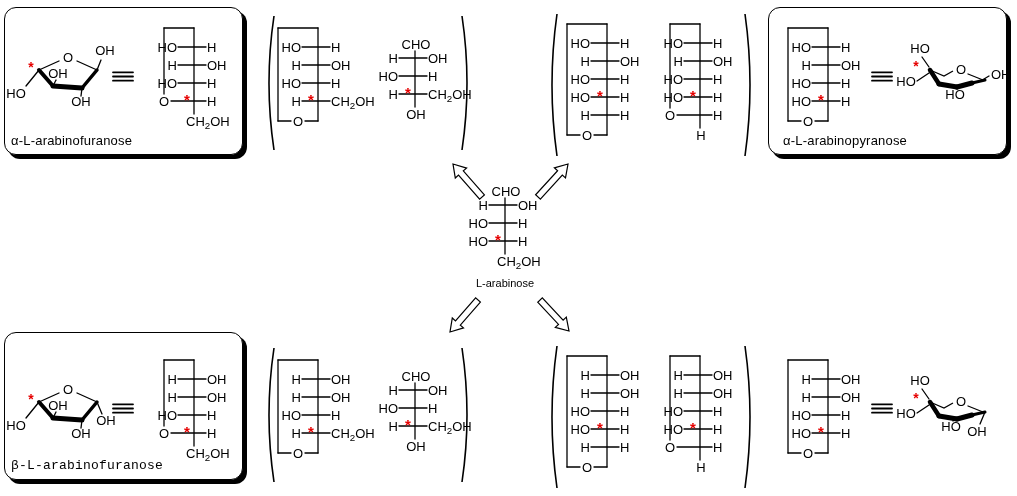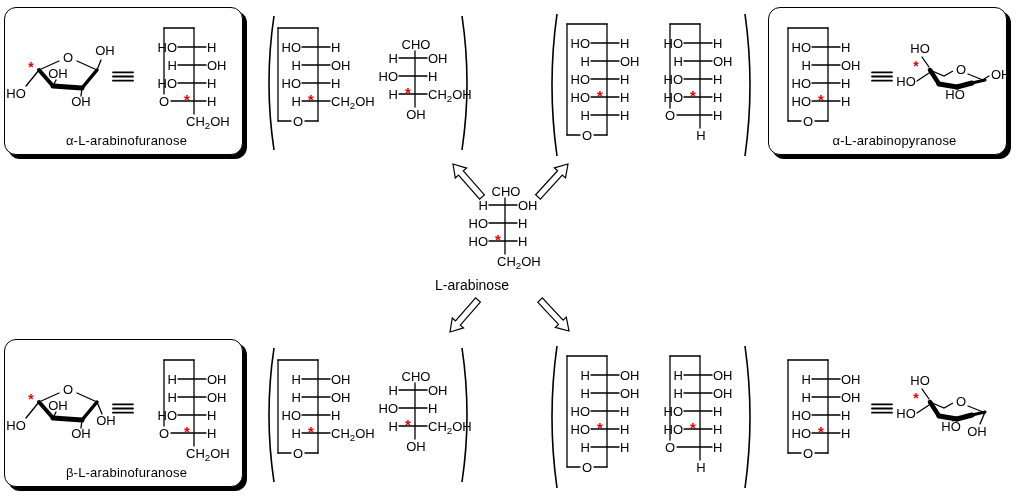--- a/index.html
+++ b/index.html
@@ -1,39 +1,39 @@
 <!DOCTYPE html>
 <html><head>
 <meta charset="utf-8">
 <style>
   html,body{margin:0;padding:0;background:#fff;}
   #stage{position:relative;width:1017px;height:496px;background:#ffffff;overflow:hidden;
          font-family:"Liberation Sans","DejaVu Sans",sans-serif;}
   .panel{position:absolute;width:237px;height:146px;background:#ffffff;
          border:1.5px solid #000;border-radius:12px;box-shadow:4px 4px 0 0 #000;}
-  .panel .cap{position:absolute;left:0;right:0;bottom:6px;text-align:center;
+  .panel .cap{position:absolute;left:0;right:0;bottom:6px;text-align:left;
               font-size:13px;color:#000;letter-spacing:0.2px;}
   .cap-nudge{padding-left:14px;margin-top:41px;}
   .cap-nudge-sm{padding-left:6px;}
-  #center-label{position:absolute;left:435px;top:277px;width:140px;
-                font-size:14px;color:#000;}
+  #center-label{position:absolute;left:435px;top:277px;width:140px;text-align:center;
+                font-size:11px;color:#000;}
   #overlay{position:absolute;left:0;top:0;pointer-events:none;}
   svg text{font-family:"Liberation Sans","DejaVu Sans",sans-serif;}
 </style>
 </head>
 <body>
 
 <div id="stage">
   <div class="panel" style="left:4px;top:7px;">
     <div class="cap cap-nudge-sm">α-L-arabinofuranose</div>
   </div>
   <div class="panel" style="left:768px;top:7px;">
     <div class="cap cap-nudge">α-L-arabinopyranose</div>
   </div>
-  <div class="panel" style="left:4px;top:339px;">
+  <div class="panel" style="left:4px;top:332px;font-family:Liberation Mono, monospace;">
     <div class="cap cap-nudge-sm">β-L-arabinofuranose</div>
   </div>
 
   <div id="center-label">L-arabinose</div>
 
   <svg id="overlay" width="1017" height="496" viewBox="0 0 1017 496">
       <g>
         <text x="488" y="209.5" text-anchor="end" font-size="13" fill="#000000"><tspan>H</tspan></text>
         <line x1="489" y1="205" x2="517" y2="205" stroke="#000000" stroke-width="1.3" stroke-linecap="round"></line>
         <text x="518" y="209.5" text-anchor="start" font-size="13" fill="#000000"><tspan>OH</tspan></text>

